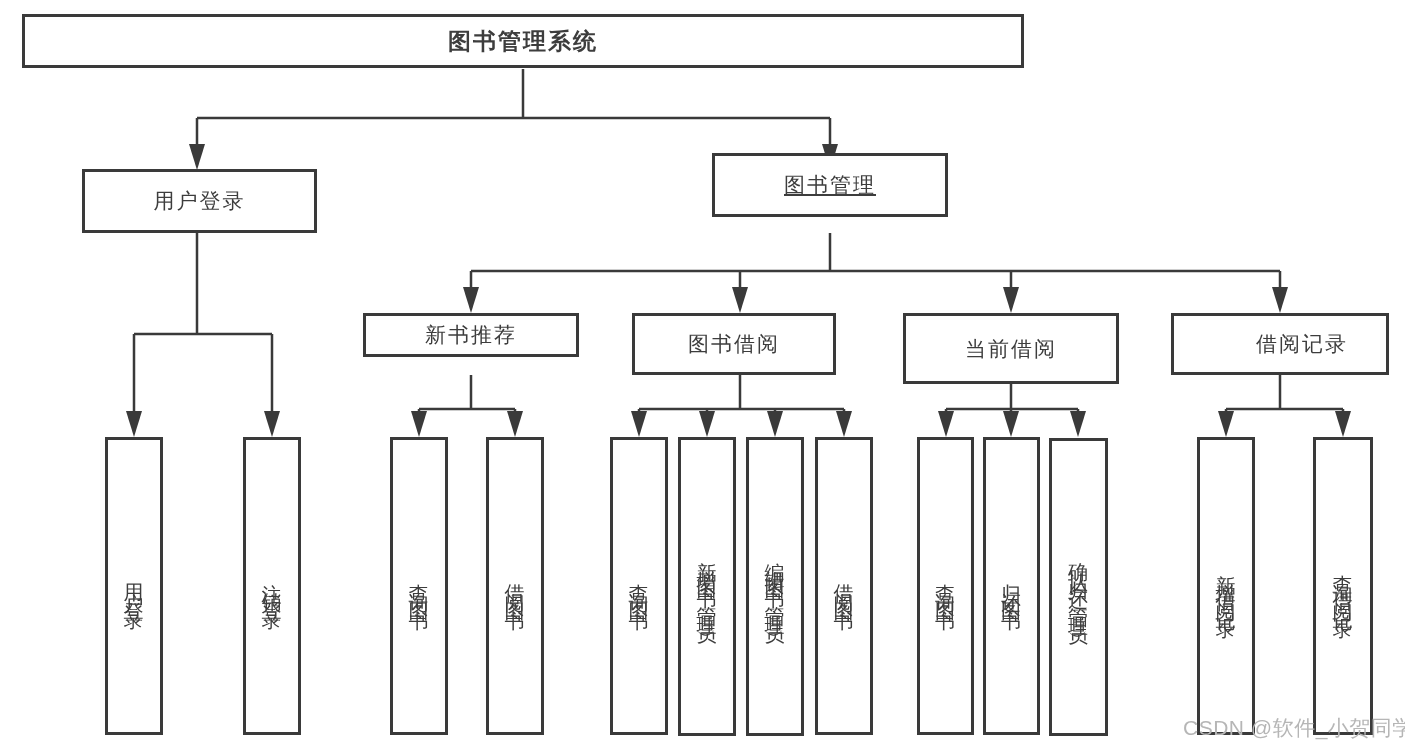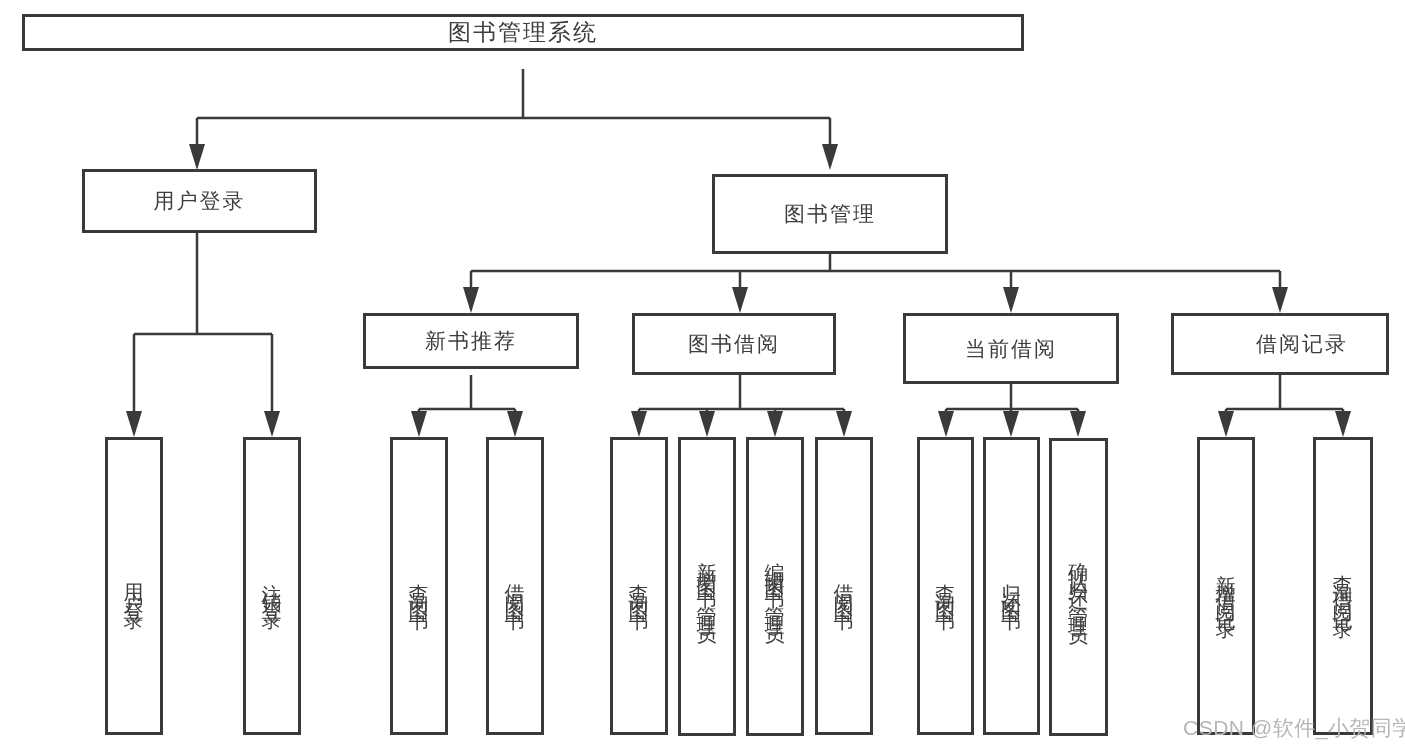--- a/index.html
+++ b/index.html
@@ -98,26 +98,26 @@
       <polygon points="767,411 783,411 775,437"></polygon>
       <polygon points="836,411 852,411 844,437"></polygon>
       <polygon points="938,411 954,411 946,437"></polygon>
       <polygon points="1003,411 1019,411 1011,437"></polygon>
       <polygon points="1070,411 1086,411 1078,437"></polygon>
       <polygon points="1218,411 1234,411 1226,437"></polygon>
       <polygon points="1335,411 1351,411 1343,437"></polygon>
     </g>
   </svg>
 
-  <div class="node title" style="left:22px; top:14px; width:1002px; height:37px;">图书管理系统</div>
+  <div class="node title" style="left:22px; top:14px; width:1002px; height:54px;font-weight:bold;">图书管理系统</div>
 
   <div class="node h" style="left:82px; top:169px; width:235px; height:64px;">用户登录</div>
-  <div class="node h" style="left:712px; top:174px; width:236px; height:80px;">图书管理</div>
+  <div class="node h" style="left:712px; top:153px; width:236px; height:64px;text-decoration:underline;">图书管理</div>
 
-  <div class="node h" style="left:363px; top:313px; width:216px; height:56px;">新书推荐</div>
+  <div class="node h" style="left:363px; top:313px; width:216px; height:44px;">新书推荐</div>
   <div class="node h" style="left:632px; top:313px; width:204px; height:62px;">图书借阅</div>
   <div class="node h" style="left:903px; top:313px; width:216px; height:71px;">当前借阅</div>
   <div class="node h" style="left:1171px; top:313px; width:218px; height:62px;padding-left:44px;">借阅记录</div>
 
   <div class="node v" style="left:105px; top:437px; width:58px; height:298px;">
     <span>用户登录</span>
   </div>
   <div class="node v" style="left:243px; top:437px; width:58px; height:298px;">
     <span>注销登录</span>
   </div>

